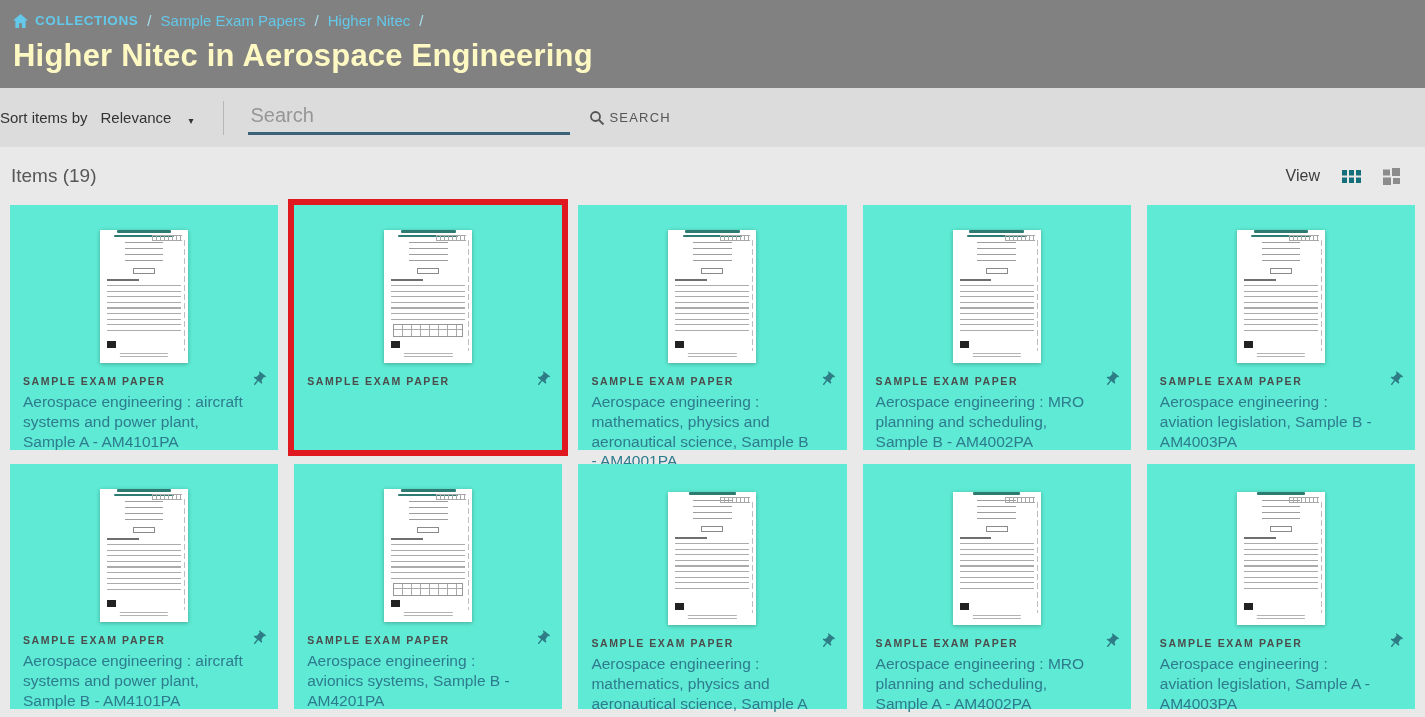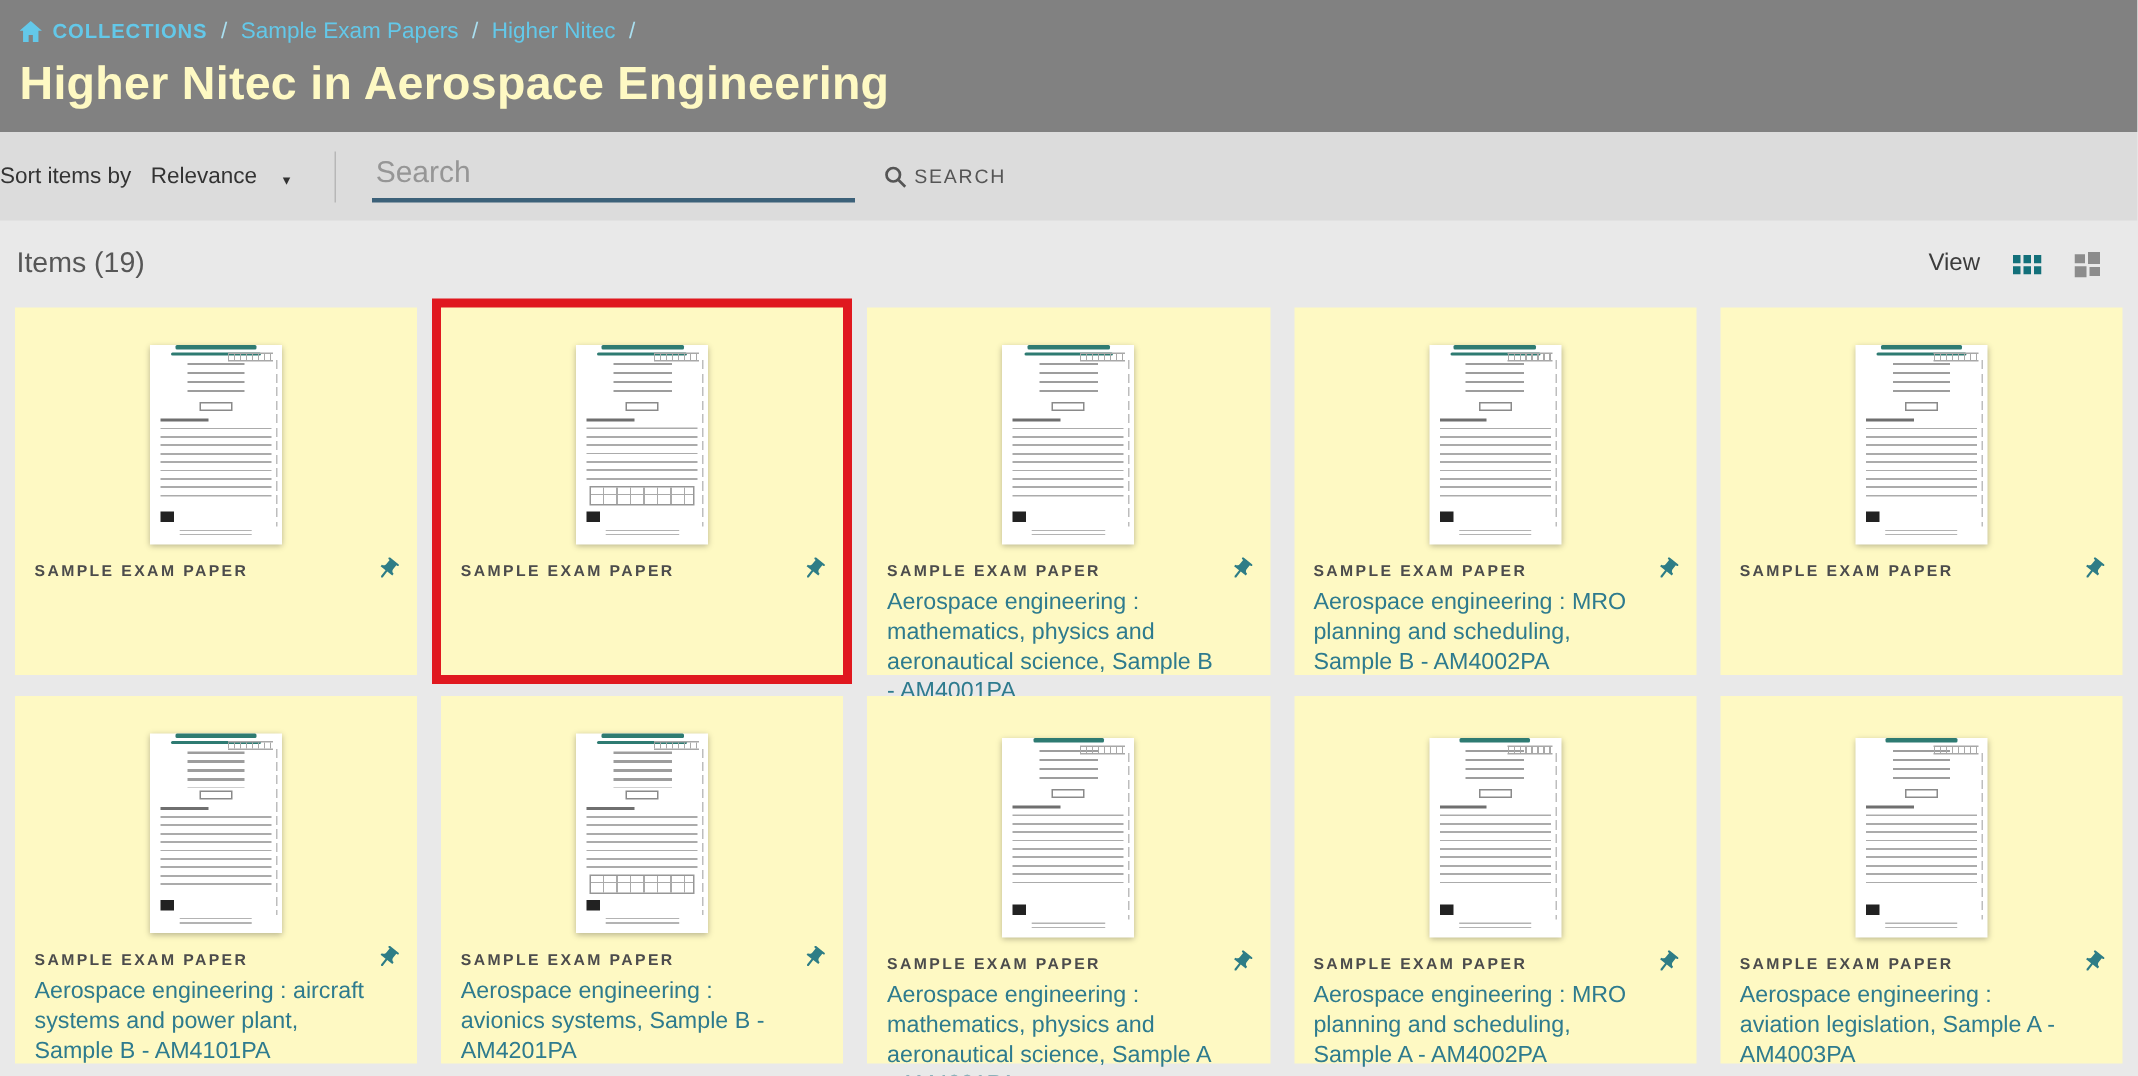--- a/index.html
+++ b/index.html
@@ -42,21 +42,21 @@
   .items-header{height:58px;display:flex;align-items:center;justify-content:space-between;padding:0 14px 0 1px;}
   .items-count{font-size:19px;color:#575757;}
   .view-controls{display:flex;align-items:center;}
   .view-label{font-size:16px;color:#3c3c3c;margin-right:22px;}
   .view-btn{background:none;border:none;cursor:pointer;padding:0;margin-left:0;display:block;}
   .view-btn + .view-btn{margin-left:22px;}
   .view-btn svg{display:block;}
 
   
   .items-grid{display:grid;grid-template-columns:repeat(5,1fr);gap:14px 16px;}
-  .card{background:#fef9c3;height:245px;position:relative;padding-top:9px;cursor:pointer;}
+  .card{background:#5eead4;height:245px;position:relative;padding-top:9px;cursor:pointer;}
   .card.highlighted{box-shadow:0 0 0 6px var(--highlight-red);z-index:2;}
 
   
   .thumb{width:88px;height:133px;margin:0 auto;background:#ffffff;box-shadow:0 1px 4px rgba(0,0,0,.28);position:relative;}
   .thumb::before{content:"";position:absolute;top:5px;right:6px;width:30px;height:4px;
     border-top:1px solid #a8a8a8;border-bottom:1px solid #a8a8a8;
     background:repeating-linear-gradient(90deg,#a8a8a8 0 1px,transparent 1px 4px);}
   .thumb::after{content:"";position:absolute;right:3px;top:10px;bottom:12px;width:1px;
     background:repeating-linear-gradient(#bdbdbd 0 6px,transparent 6px 9px);}
   .t-head{margin:16px auto 0;width:62%;height:2.5px;background:var(--thumb-head-teal);border-radius:1px;}
@@ -171,20 +171,21 @@
       <div class="t-logo"></div>
       <div class="t-footer"></div>
     </div>
     <div class="card-text">
       <div class="card-type-label">SAMPLE EXAM PAPER</div>
       <span class="pin-icon">
         <svg width="17" height="17" viewBox="0 0 24 24" fill="#2e7d86">
           <path d="M16,9V4h1c0.55,0,1-0.45,1-1s-0.45-1-1-1H7C6.45,2,6,2.45,6,3s0.45,1,1,1h1v5c0,1.66-1.34,3-3,3v2h5.97v7l1,1l1-1v-7H19v-2 C17.34,12,16,10.66,16,9z"></path>
         </svg>
       </span>
+      <div class="card-title">Aerospace engineering : aircraft systems and power plant, Sample A - AM4101PA</div>
     </div>
   </div>
       <div class="card highlighted">
     <div class="thumb has-table">
       <div class="t-head t-head1"></div>
       <div class="t-head t-head2"></div>
       <div class="t-center"></div>
       <div class="t-sample"></div>
       <div class="t-instr"></div>
       <div class="t-list"></div>
@@ -257,20 +258,21 @@
       <div class="t-logo"></div>
       <div class="t-footer"></div>
     </div>
     <div class="card-text">
       <div class="card-type-label">SAMPLE EXAM PAPER</div>
       <span class="pin-icon">
         <svg width="17" height="17" viewBox="0 0 24 24" fill="#2e7d86">
           <path d="M16,9V4h1c0.55,0,1-0.45,1-1s-0.45-1-1-1H7C6.45,2,6,2.45,6,3s0.45,1,1,1h1v5c0,1.66-1.34,3-3,3v2h5.97v7l1,1l1-1v-7H19v-2 C17.34,12,16,10.66,16,9z"></path>
         </svg>
       </span>
+      <div class="card-title">Aerospace engineering : aviation legislation, Sample B - AM4003PA</div>
     </div>
   </div>
       <div class="card">
     <div class="thumb">
       <div class="t-head t-head1"></div>
       <div class="t-head t-head2"></div>
       <div class="t-center"></div>
       <div class="t-sample"></div>
       <div class="t-instr"></div>
       <div class="t-list"></div>

